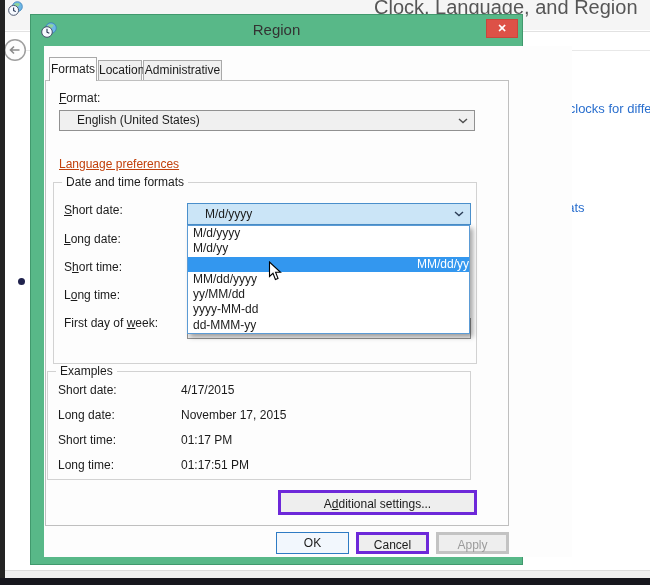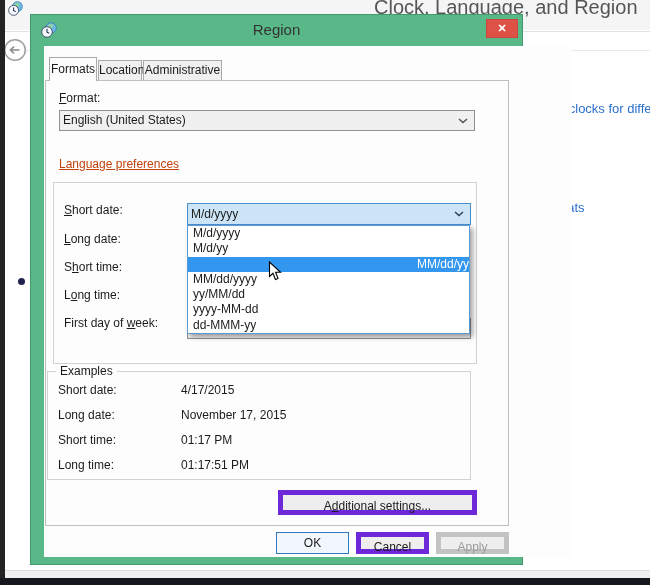--- a/index.html
+++ b/index.html
@@ -39,21 +39,21 @@
   .tab { position:absolute; border:1px solid #a9a9a9; border-bottom:none; text-align:center; cursor:pointer; }
   .tab-active { left:5px; top:11px; width:48px; height:24px; background:#fdfdfd; z-index:2; line-height:22px; }
   .tab-idle { top:14px; height:20px; background:#f0f0f0; line-height:19px; }
   .tab-location { left:54px; width:44px; }
   .tab-admin { left:99px; width:79px; }
   .tab-page { position:absolute; left:1px; top:34px; width:464px; height:446px; border:1px solid #bfbfbf; }
 
   .field-label { position:absolute; white-space:nowrap; }
   u { text-decoration:underline; }
 
-  .combo { position:absolute; background:#f0f0f0; border:1px solid #919191; line-height:19px; padding-left:3px; cursor:pointer; }
+  .combo { position:absolute; background:#f0f0f0; border:1px solid #919191; line-height:19px; padding-left:17px; cursor:pointer; }
   .chev { position:absolute; right:6px; top:50%; margin-top:-3px; width:10px; height:6px; }
   .combo-format { left:15px; top:64px; width:416px; height:21px; }
 
   .link { position:absolute; color:#c2410c; text-decoration:underline; cursor:pointer; white-space:nowrap; }
   .link-langpref { left:15px; top:111px; }
 
   .groupbox { position:absolute; border:1px solid #d2d2d2; }
   .group-dt { left:9px; top:136px; width:424px; height:182px; }
   .group-ex { left:3px; top:325px; width:424px; height:109px; }
   .legend { position:absolute; top:-8px; left:8px; background:#fdfdfd; padding:0 4px; white-space:nowrap; }
@@ -63,21 +63,21 @@
   .dd-list { position:absolute; left:133px; top:42px; width:283px; height:109px; background:#fff;
              border:1px solid #5b9bd5; z-index:5; box-shadow:3px 3px 5px rgba(0,0,0,0.35); overflow:hidden; }
   .dd-item { height:15.3px; line-height:15.3px; padding-left:5px; cursor:pointer; }
   .dd-item.selected { background:#3397ef; color:#fff;text-align:right; }
 
   .ex-rows { position:absolute; left:0; top:0; right:0; padding-top:11px; }
   .ex-row { position:relative; height:25px; }
   .ex-row .lbl { position:absolute; left:10px; }
   .ex-row .val { position:absolute; left:133px; }
 
-  .btn { position:absolute; background:#eeeeee; border:5px solid #6d28d9; text-align:center; cursor:pointer; color:#1b1b1b; }
+  .btn { position:absolute; background:#eeeeee; border:3px solid #6d28d9; text-align:center; cursor:pointer; color:#1b1b1b; }
   .btn-additional { left:234px; top:444px; width:199px; height:25px; line-height:23px; }
   .btn-ok { left:232px; top:486px; width:73px; height:22px; line-height:20px; border:1px solid #2e7bc4; background:#f2f7fd; }
   .btn-cancel { left:312px; top:486px; width:73px; height:22px; line-height:20px; }
   .btn-apply { left:392px; top:486px; width:73px; height:22px; line-height:20px; color:#9b9b9b; border-color:#c3c3c3; }
 
   .cursor { left:268px; top:261px; width:14px; height:20px; z-index:50; }
 </style>
 </head>
 <body>
 
@@ -134,20 +134,21 @@
     <div class="combo combo-format">
       <span>English (United States)</span>
       <svg class="chev" viewBox="0 0 10 6">
           <path d="M1 1l4 3.5L9 1" fill="none" stroke="#505050" stroke-width="1.4"></path>
         </svg>
     </div>
 
     <a class="link link-langpref">Language preferences</a>
 
     <div class="groupbox group-dt">
+      <div class="legend">Date and time formats</div>
 
       <div class="field-label" style="left:10px; top:20px;"><span></span><u>S</u><span>hort date:</span></div>
       <div class="field-label" style="left:10px; top:49px;"><span></span><u>L</u><span>ong date:</span></div>
       <div class="field-label" style="left:10px; top:77px;"><span>S</span><u>h</u><span>ort time:</span></div>
       <div class="field-label" style="left:10px; top:105px;"><span>L</span><u>o</u><span>ng time:</span></div>
       <div class="field-label" style="left:10px; top:133px;"><span>First day of </span><u>w</u><span>eek:</span></div>
 
       <div class="combo combo-open">
         <span>M/d/yyyy</span>
         <svg class="chev" viewBox="0 0 10 6">

